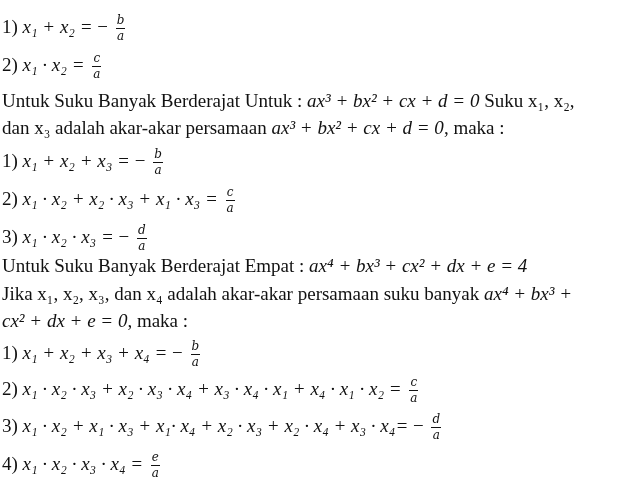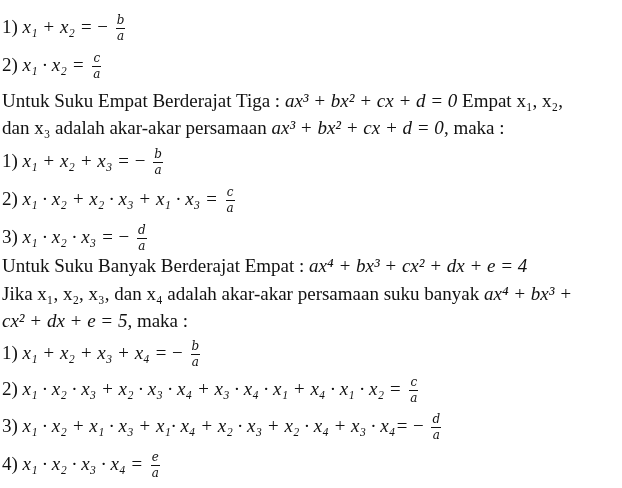--- a/index.html
+++ b/index.html
@@ -22,21 +22,21 @@
   <span>−</span>
   <span class="frac"><span class="num">b</span><span class="bar"></span><span class="den">a</span></span>
 </div>
 <div class="line" style="top:52px">
   <span>2)</span>
   <span class="mi">x₁ · x₂ =</span>
   <span class="frac"><span class="num">c</span><span class="bar"></span><span class="den">a</span></span>
 </div>
 
 <div class="line" style="top:90px">
-  <span>Untuk Suku Empat Berderajat Tiga : </span><span class="mi">ax³ + bx² + cx + d = 0</span><span> Empat x₁, x₂,</span>
+  <span>Untuk Suku Banyak Berderajat Untuk : </span><span class="mi">ax³ + bx² + cx + d = 0</span><span> Suku x₁, x₂,</span>
 </div>
 <div class="line" style="top:117px">
   <span>dan x₃ adalah akar-akar persamaan </span><span class="mi">ax³ + bx² + cx + d = 0</span><span>, maka :</span>
 </div>
 
 <div class="line" style="top:148px">
   <span>1)</span>
   <span class="mi">x₁ + x₂ + x₃ =</span>
   <span>−</span>
   <span class="frac"><span class="num">b</span><span class="bar"></span><span class="den">a</span></span>
@@ -53,21 +53,21 @@
   <span class="frac"><span class="num">d</span><span class="bar"></span><span class="den">a</span></span>
 </div>
 
 <div class="line" style="top:255px">
   <span>Untuk Suku Banyak Berderajat Empat : </span><span class="mi">ax⁴ + bx³ + cx² + dx + e = 4</span>
 </div>
 <div class="line" style="top:283px">
   <span>Jika x₁, x₂, x₃, dan x₄ adalah akar-akar persamaan suku banyak </span><span class="mi">ax⁴ + bx³ +</span>
 </div>
 <div class="line" style="top:310px">
-  <span class="mi">cx² + dx + e = 5</span><span>, maka :</span>
+  <span class="mi">cx² + dx + e = 0</span><span>, maka :</span>
 </div>
 
 <div class="line" style="top:340px">
   <span>1)</span>
   <span class="mi">x₁ + x₂ + x₃ + x₄ =</span>
   <span>−</span>
   <span class="frac"><span class="num">b</span><span class="bar"></span><span class="den">a</span></span>
 </div>
 <div class="line" style="top:376px">
   <span>2)</span>

